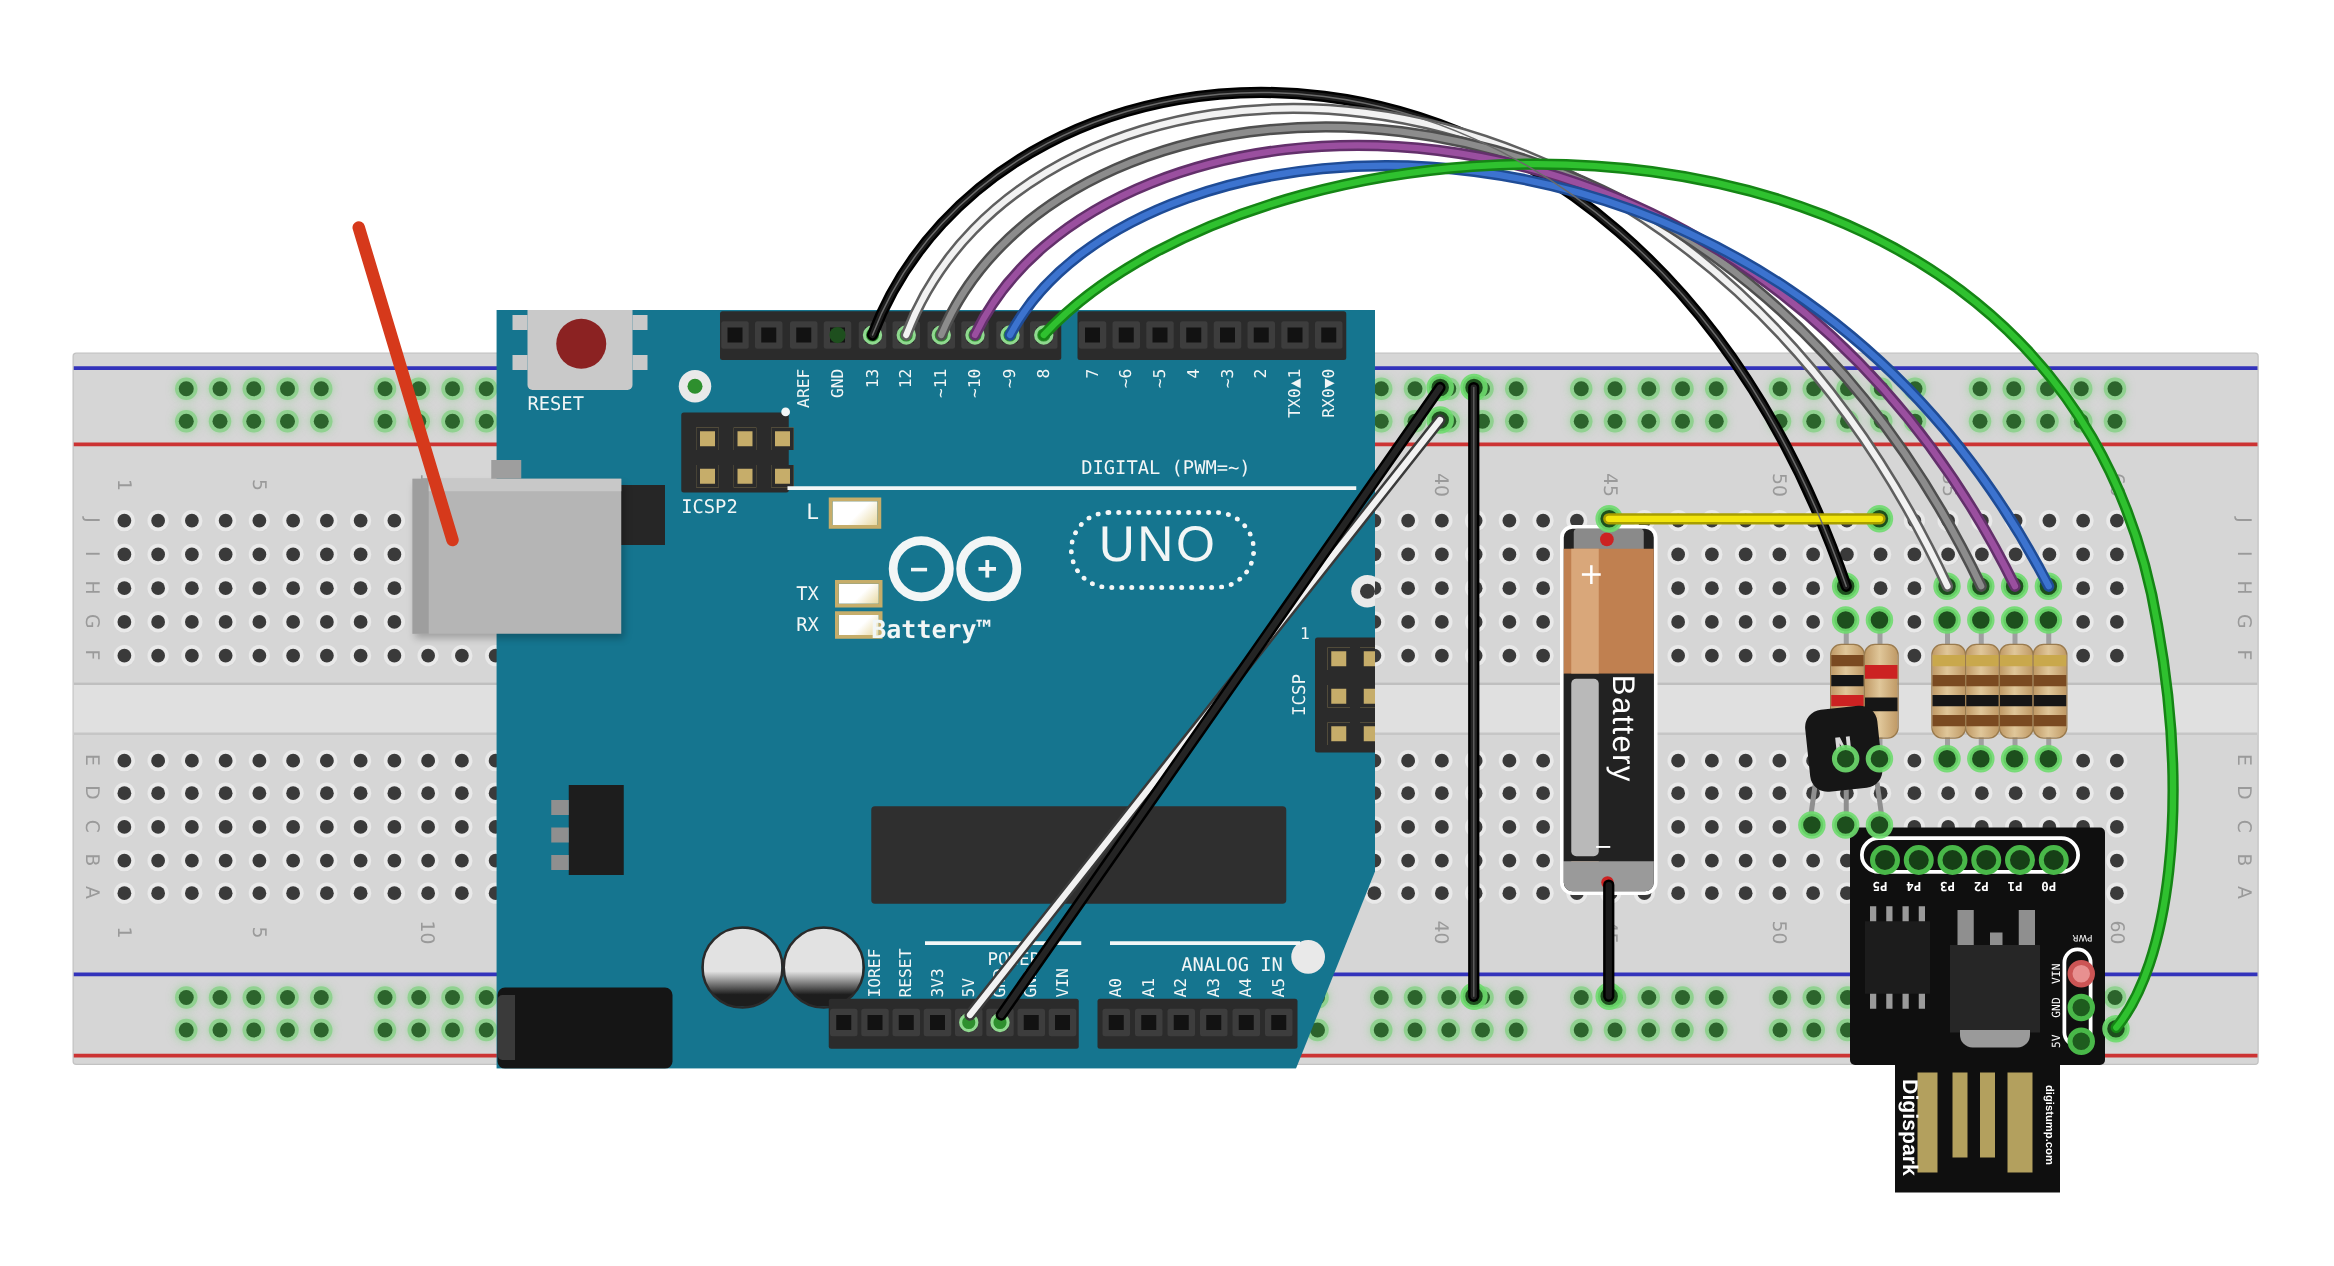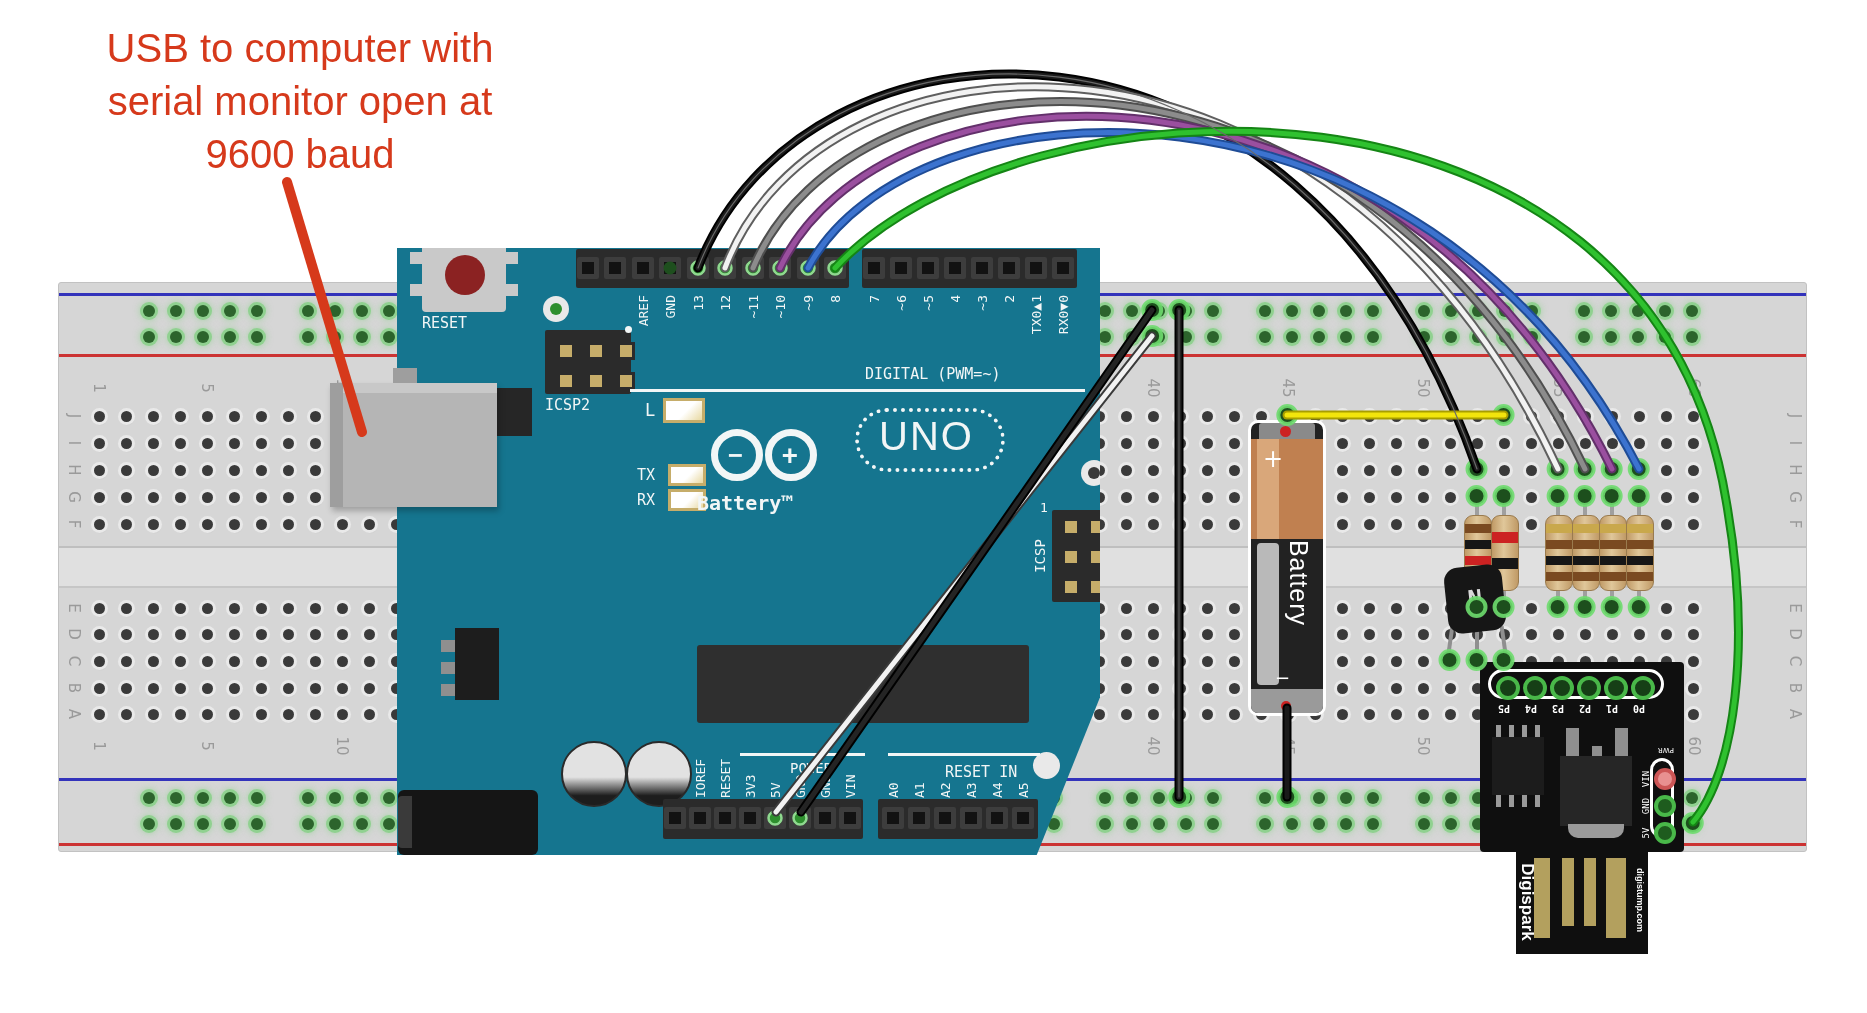--- a/index.html
+++ b/index.html
@@ -1158,21 +1158,21 @@
     <div class="abs" style="left:300px;top:397px;width:332px;height:78px;background:#2f2f2f;border-radius:3px;"></div>
     <div class="abs" style="left:164px;top:493px;width:62px;height:62px;border-radius:50%;background:linear-gradient(180deg,#e2e2e2 55%,#1d1d1d 85%);border:2px solid #2a2a2a;"></div>
     <div class="abs" style="left:229px;top:493px;width:62px;height:62px;border-radius:50%;background:linear-gradient(180deg,#e2e2e2 55%,#1d1d1d 85%);border:2px solid #2a2a2a;"></div>
     <div class="abs" style="left:1px;top:542px;width:140px;height:65px;background:#151515;border-radius:6px;">
       <div class="abs" style="left:0;top:6px;width:14px;height:52px;background:#3a3a3a;border-radius:4px 0 0 4px;"></div>
     </div>
 
     <div class="whiteline" style="left:343px;top:505px;width:125px;"></div>
     <div class="silk" style="left:393px;top:512px;font-size:14px;">POWER</div>
     <div class="whiteline" style="left:491px;top:505px;width:152px;"></div>
-    <div class="silk" style="left:548px;top:515px;font-size:15px;">RESET IN</div>
+    <div class="silk" style="left:548px;top:515px;font-size:15px;">ANALOG IN</div>
     <div class="hdr" style="left:266px;top:551px;width:200px;height:40px;"></div>
     <div class="hdr" style="left:481px;top:551px;width:160px;height:40px;"></div>
     <div id="bottom-sockets">
         <div class="socket" style="left: 267px; top: 559px;">
           <div style="position: absolute; left: 5px; top: 5px; width: 12px; height: 12px; background: rgb(18, 18, 18);"></div>
         </div>
         <div class="socket" style="left: 292px; top: 559px;">
           <div style="position: absolute; left: 5px; top: 5px; width: 12px; height: 12px; background: rgb(18, 18, 18);"></div>
         </div>
         <div class="socket" style="left: 317px; top: 559px;">
@@ -1293,19 +1293,14 @@
       <path d="M801,812 L1152,310" fill="none" stroke="#242424" stroke-width="5" stroke-linecap="round"></path>
       <path d="M1179,310 L1179,797" fill="none" stroke="#000000" stroke-width="9" stroke-linecap="round"></path>
       <path d="M1179,310 L1179,797" fill="none" stroke="#242424" stroke-width="5" stroke-linecap="round"></path>
       <path d="M1287,708 L1287,797" fill="none" stroke="#000000" stroke-width="9" stroke-linecap="round"></path>
       <path d="M1287,708 L1287,797" fill="none" stroke="#1a1a1a" stroke-width="5" stroke-linecap="round"></path>
       <path d="M698,268 C800,0 1300,-40 1477,469" fill="none" stroke="#6a6a6a" stroke-width="1.2" stroke-linecap="round"></path>
       <path d="M1179,310 L1179,797" fill="none" stroke="#5a5a5a" stroke-width="1.2" stroke-linecap="round"></path>
       <path d="M287,182 L362,432" fill="none" stroke="#d6391b" stroke-width="10" stroke-linecap="round"></path>
     </svg>
 
-  <div class="abs" style="left:50px;top:22px;width:500px;text-align:center;z-index:30;font-family:'Liberation Sans',sans-serif;font-size:40px;line-height:53px;color:#d6391b;">
-    <div>USB to computer with</div>
-    <div>serial monitor open at</div>
-    <div>9600 baud</div>
-  </div>
 
 </div>
 
 </body></html>

